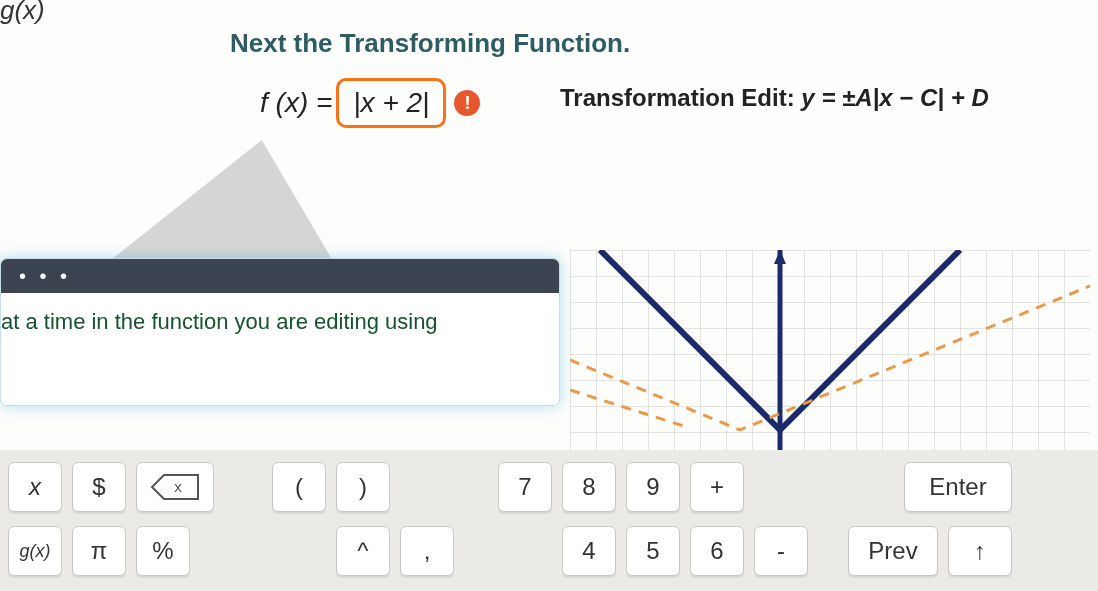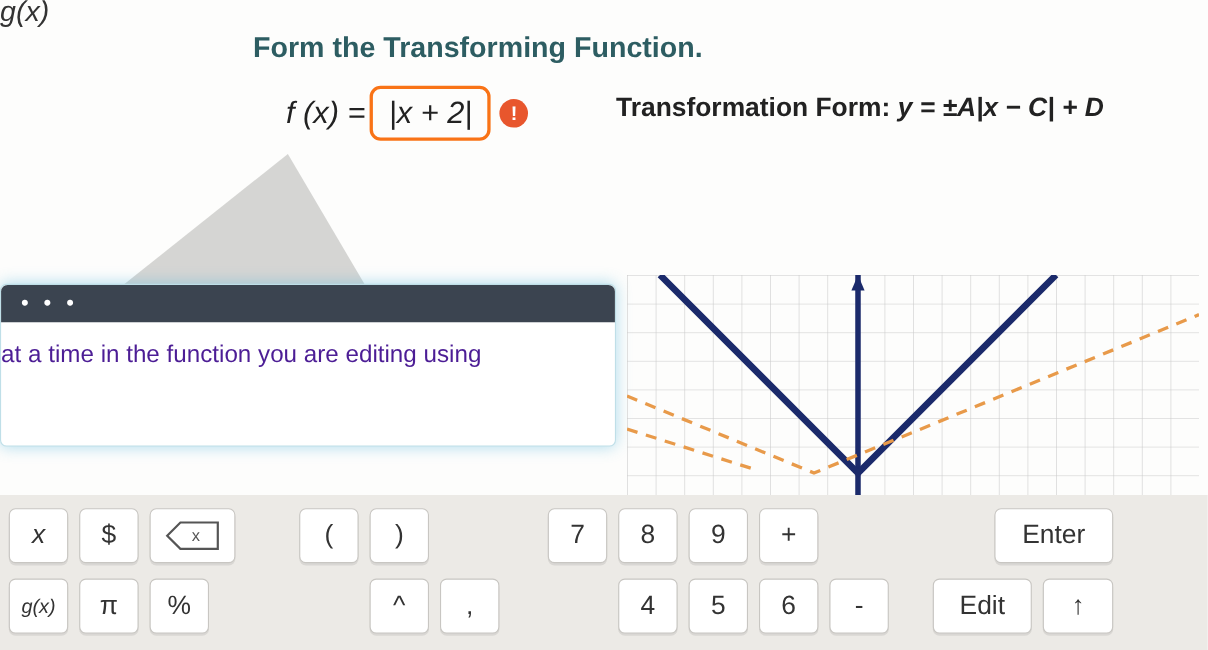--- a/index.html
+++ b/index.html
@@ -103,21 +103,21 @@
       padding: 0 18px;
     }
     .popup-header .dots {
       color: #fff;
       font-size: 20px;
       letter-spacing: 4px;
     }
     .popup-body {
       padding: 16px 12px 70px 0;
       font-size: 22px;
-      color: #4c1d95;
+      color: #14532d;
     }
     .graph {
       position: absolute;
       top: 250px;
       left: 570px;
       width: 520px;
       height: 200px;
     }
     .keyboard {
       position: absolute;
@@ -160,30 +160,30 @@
       background: #fff;
     }
     .backspace svg { width: 50px; height: 28px; }
     .spacer { flex: 0 0 auto; }
   </style>
 </head>
 <body>
 
 <div class="top-label">g(x)</div>
 
-<div class="heading">Form the Transforming Function.</div>
+<div class="heading">Next the Transforming Function.</div>
 
 <div class="equation-row">
   <span class="fx-label">f (x) =</span>
   <span class="input-box">|x + 2|</span>
   <span class="error-badge">!</span>
 </div>
 
 <div class="transform-form">
-  <span class="lbl">Transformation Form:</span>
+  <span class="lbl">Transformation Edit:</span>
   <span class="expr">y = ±A|x − C| + D</span>
 </div>
 
 <div class="callout-arrow"></div>
 
 <div class="popup">
   <div class="popup-header">
     <span class="dots">• • •</span>
   </div>
   <div class="popup-body">at a time in the function you are editing using</div>
@@ -232,16 +232,16 @@
     <div class="key small">%</div>
     <div class="spacer" style="width:126px"></div>
     <div class="key small">^</div>
     <div class="key small">,</div>
     <div class="spacer" style="width:88px"></div>
     <div class="key small">4</div>
     <div class="key small">5</div>
     <div class="key small">6</div>
     <div class="key small">-</div>
     <div class="spacer" style="width:20px"></div>
-    <div class="key wide">Edit</div>
+    <div class="key wide">Prev</div>
     <div class="key med">↑</div>
   </div>
 </div>
 
 </body></html>

